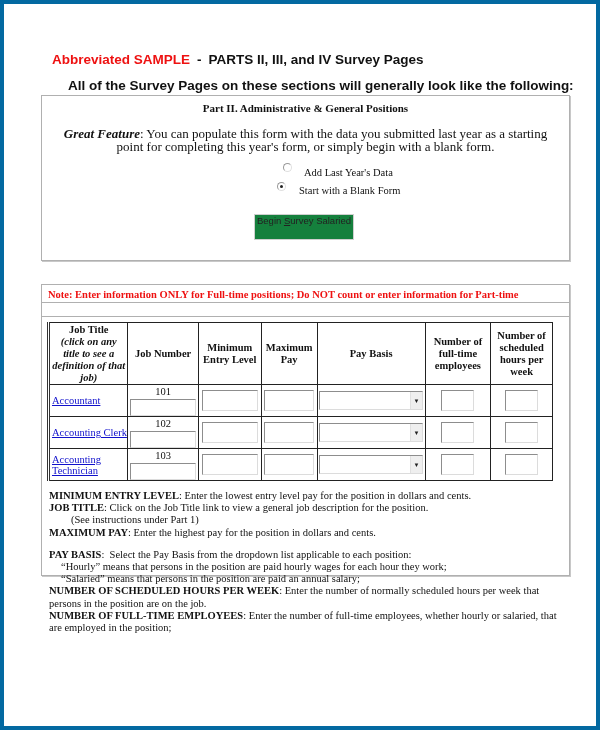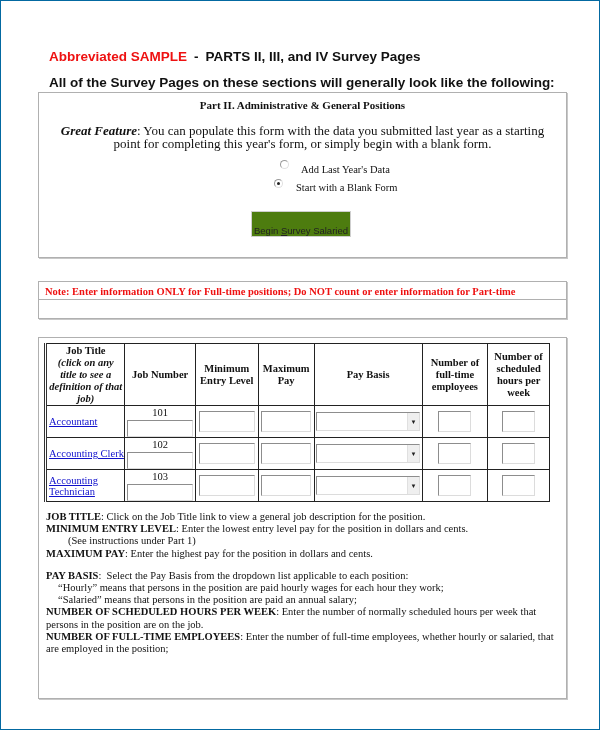--- a/index.html
+++ b/index.html
@@ -1,46 +1,46 @@
 <!DOCTYPE html>
 <html><head>
   <meta charset="utf-8">
   <style>
     * { box-sizing: border-box; margin: 0; padding: 0; }
     html, body { width: 600px; height: 730px; background: #ffffff; overflow: hidden; }
     body { position: relative; font-family: "Liberation Serif", serif; color: #111; }
 
     .page-frame {
       position: absolute; left: 0; top: 0; width: 600px; height: 730px;
-      border: 1px solid #0369a1; background: #fff;
+      border: 4px solid #0369a1; background: #fff;
     }
 
     .heading-1 {
       position: absolute; left: 48px; top: 48px;
       font-family: "Liberation Sans", sans-serif; font-weight: bold; font-size: 13.5px;
       white-space: nowrap; color: #111;
     }
     .heading-1 .red { color: #ee1111; }
     .heading-1 .sep { margin: 0 7px; }
 
     .heading-2 {
-      position: absolute; left: 48px; top: 74px;
+      position: absolute; left: 64px; top: 74px;
       font-family: "Liberation Sans", sans-serif; font-weight: bold; font-size: 13.5px;
       white-space: nowrap; color: #111;
     }
 
     .panel {
       position: absolute; left: 37px; width: 529px; background: #fff;
       border: 1px solid #b0b0b0;
       box-shadow: 1px 1px 0 #c8c8c8;
     }
     .panel-intro { top: 91px; height: 166px; }
     .panel-note  { top: 259px; height: 37px; margin-top: 21px; }
     .panel-blank { top: 298px; height: 20px; }
-    .panel-main  { top: 336px; height: 362px; }
+    .panel-main  { top: 312px; height: 260px; }
 
     .part-title {
       position: absolute; left: 0; right: 0; top: 6px; text-align: center;
       font-weight: bold; font-size: 11px;
     }
     .feature-text {
       position: absolute; left: 10px; right: 10px; top: 31px; text-align: center;
       font-size: 13px; line-height: 13px;
     }
     .feature-text .em { font-weight: bold; font-style: italic; }
@@ -57,23 +57,23 @@
     }
     .radio.r1c { margin-top: -10px; }
     .radio.r2c { margin-top: -8px; margin-right: 13px; }
     .radio.checked::after {
       content: ""; position: absolute; left: 2px; top: 2px; width: 3px; height: 3px;
       border-radius: 50%; background: #222;
     }
 
     .begin-button {
       position: absolute; left: 212px; top: 118px; width: 100px; height: 26px;
-      background: #4d7c0f; border: 1px solid #cfcfcf;
+      background: #15803d; border: 1px solid #cfcfcf;
       font-family: "Liberation Sans", sans-serif; font-size: 9.5px; color: #222;
-      display: flex; align-items: flex-end; justify-content: center; cursor: pointer;
+      display: flex; align-items: flex-start; justify-content: center; cursor: pointer;
     }
     .begin-button u { text-decoration: underline; }
 
     .note-text {
       position: absolute; left: 6px; right: 8px; top: 3px;
       font-weight: bold; font-size: 10.5px; line-height: 13px; color: #ee1111;
     }
 
     table.survey {
       position: absolute; left: 5px; top: 5px; width: 506px;
@@ -264,22 +264,22 @@
               <span class="txt-box w-small"></span>
             </td>
           <td>
               <span class="txt-box w-small"></span>
             </td>
         </tr>
       </tbody>
     </table>
 
     <div class="instructions">
+      <div><span class="b">MINIMUM ENTRY LEVEL</span><span>: Enter the lowest entry level pay for the position in dollars and cents.</span></div>
       <div><span class="b">JOB TITLE</span><span>: Click on the Job Title link to view a general job description for the position.</span></div>
-      <div><span class="b">MINIMUM ENTRY LEVEL</span><span>: Enter the lowest entry level pay for the position in dollars and cents.</span></div>
       <div class="indent">(See instructions under Part 1)</div>
       <div><span class="b">MAXIMUM PAY</span><span>: Enter the highest pay for the position in dollars and cents.</span></div>
       <div class="gap"></div>
       <div><span class="b">PAY BASIS</span><span style="white-space:pre-wrap">:  Select the Pay Basis from the dropdown list applicable to each position:</span></div>
       <div class="indent-s">“Hourly” means that persons in the position are paid hourly wages for each hour they work;</div>
       <div class="indent-s">“Salaried” means that persons in the position are paid an annual salary;</div>
       <div><span class="b">NUMBER OF SCHEDULED HOURS PER WEEK</span><span>: Enter the number of normally scheduled hours per week that persons in the position are on the job.</span></div>
       <div><span class="b">NUMBER OF FULL-TIME EMPLOYEES</span><span>: Enter the number of full-time employees, whether hourly or salaried, that are employed in the position;</span></div>
     </div>
   </div>

